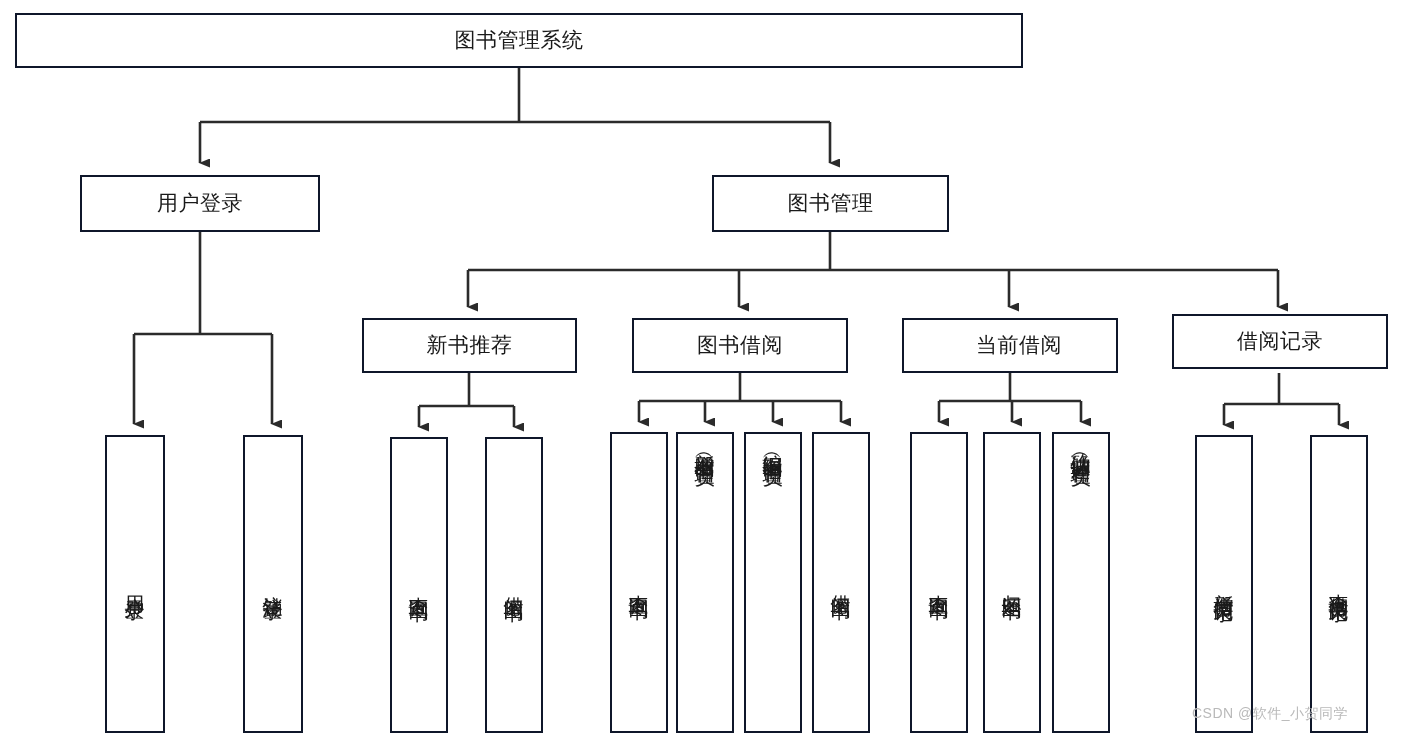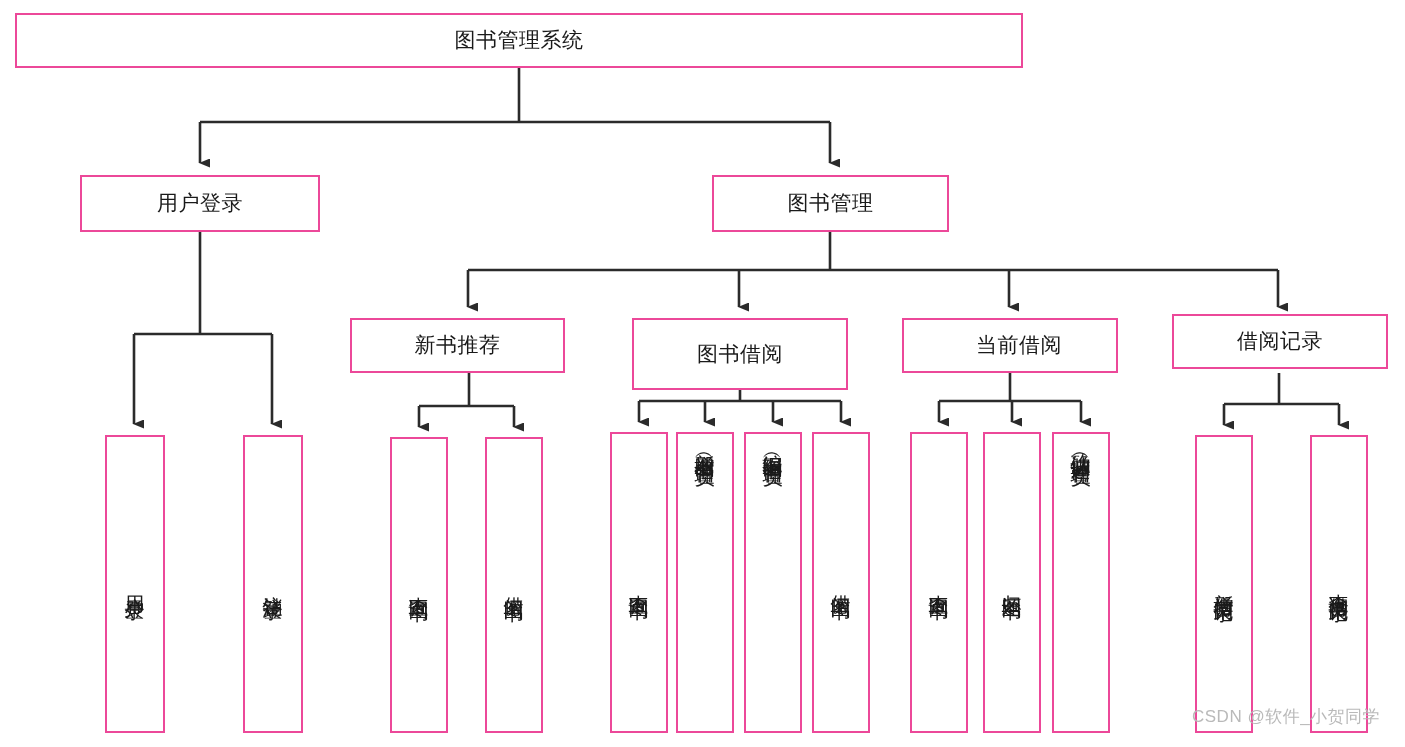--- a/index.html
+++ b/index.html
@@ -21,21 +21,21 @@
     position: absolute;
     left: 0;
     top: 0;
     width: 1405px;
     height: 747px;
   }
   .node {
     position: absolute;
     box-sizing: border-box;
     background: #ffffff;
-    border: 2px solid #ec4899;
+    border: 2px solid #0f172a;
     display: flex;
     align-items: center;
     justify-content: center;
   }
   .node-label {
     color: #1a1a1a;
     font-size: 21px;
     line-height: 1.15;
     white-space: nowrap;
     letter-spacing: 0.5px;
@@ -54,21 +54,21 @@
     letter-spacing: 2px;
     font-size: 20px;
     max-height: 100%;
   }
   .leaf.top-aligned {
     align-items: flex-start;
   }
   .watermark {
     position: absolute;
     color: #b9b9b9;
-    font-size: 17px;
+    font-size: 14px;
     white-space: nowrap;
     letter-spacing: 0.5px;
     pointer-events: none;
   }
 </style>
 </head>
 <body>
 
 <div id="canvas">
 
@@ -127,24 +127,24 @@
     <span class="node-label">图书管理系统</span>
   </div>
 
   <div class="node" style="left:80px; top:175px; width:240px; height:57px;">
     <span class="node-label">用户登录</span>
   </div>
   <div class="node" style="left:712px; top:175px; width:237px; height:57px;justify-content:center;">
     <span class="node-label">图书管理</span>
   </div>
 
-  <div class="node" style="left:350px; top:318px; width:215px; height:55px;">
+  <div class="node" style="left:362px; top:318px; width:215px; height:55px;">
     <span class="node-label">新书推荐</span>
   </div>
-  <div class="node" style="left:632px; top:318px; width:216px; height:72px;">
+  <div class="node" style="left:632px; top:318px; width:216px; height:55px;">
     <span class="node-label">图书借阅</span>
   </div>
   <div class="node" style="left:902px; top:318px; width:216px; height:55px;padding-left:18px;">
     <span class="node-label">当前借阅</span>
   </div>
   <div class="node" style="left:1172px; top:314px; width:216px; height:55px;">
     <span class="node-label">借阅记录</span>
   </div>
 
   <div class="node leaf" style="left:105px; top:435px; width:60px; height:298px;">

